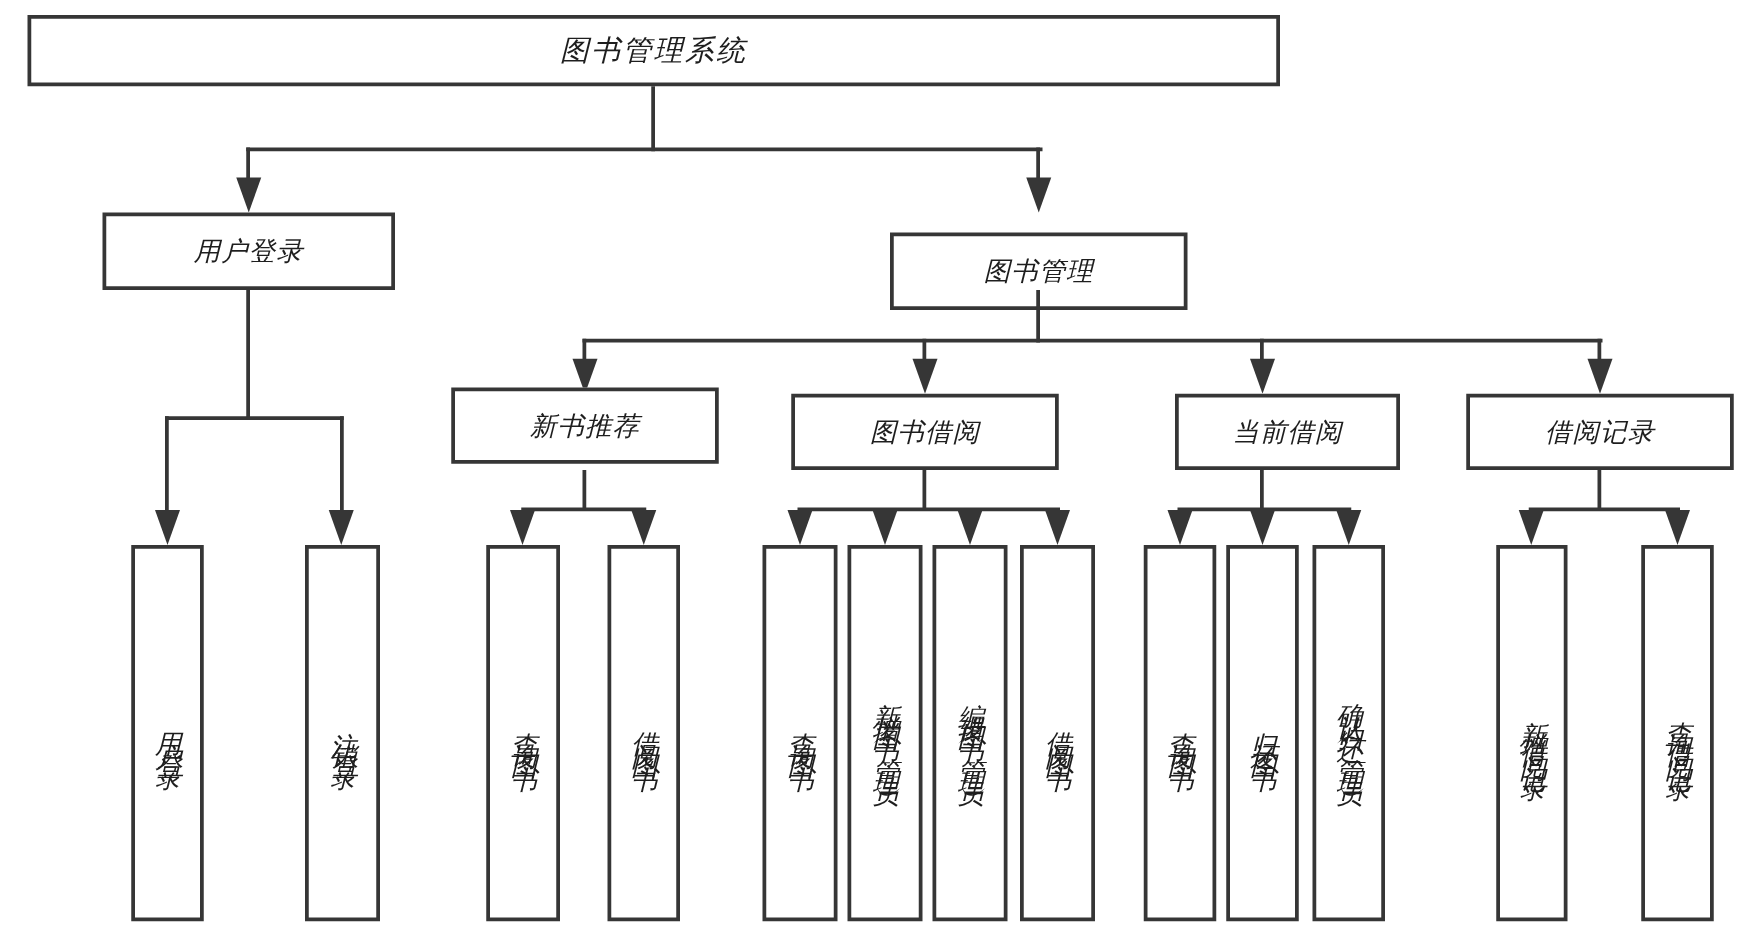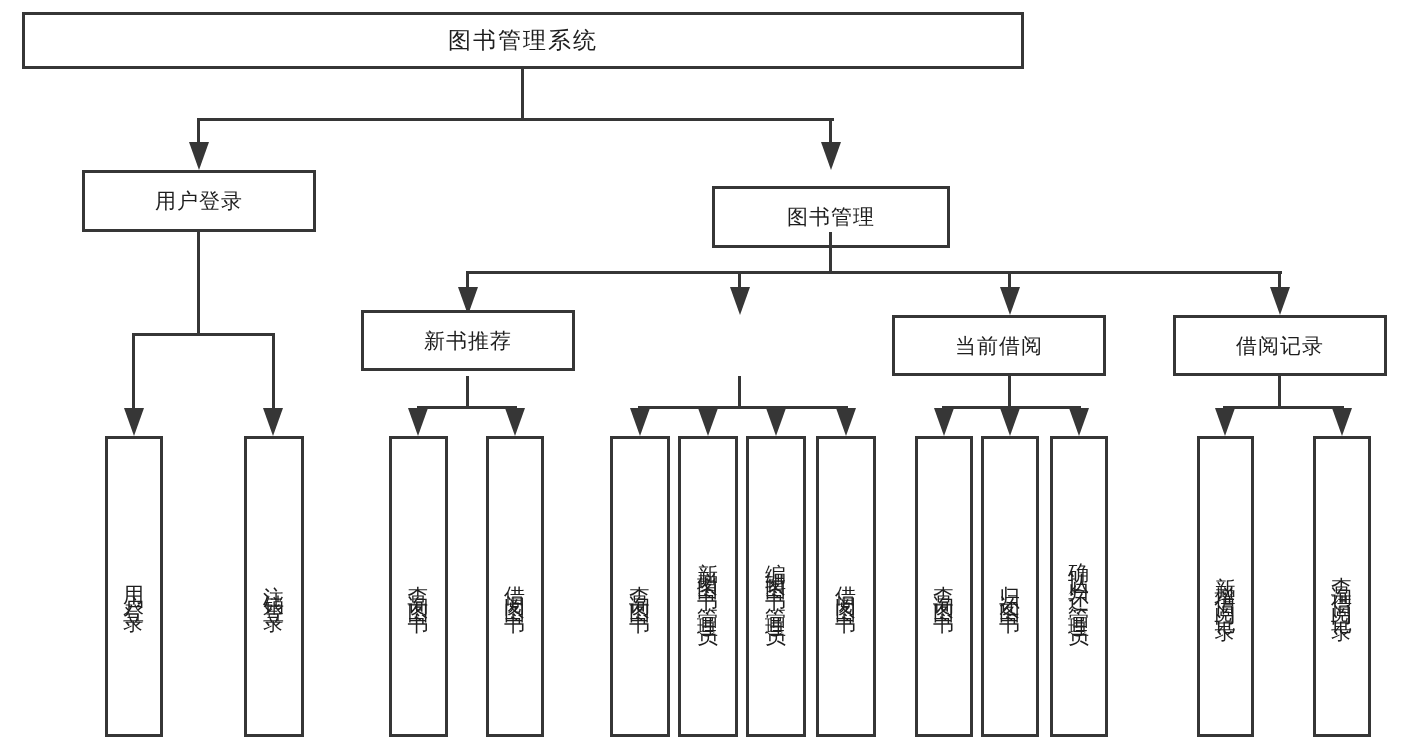--- a/index.html
+++ b/index.html
@@ -1,18 +1,18 @@
 <!DOCTYPE html>
 <html><head>
 <meta charset="utf-8">
 <style>
   html,body{margin:0;padding:0;background:#ffffff;}
   .canvas{
     position:relative;width:1405px;height:747px;background:#ffffff;overflow:hidden;
-    font-family:"Liberation Sans","DejaVu Sans",sans-serif;color:#1e1e1e;
+    font-family:"Liberation Sans","DejaVu Sans",sans-serif;color:#1e1e1e;font-style:italic;
   }
   .box{
     position:absolute;box-sizing:border-box;border:3px solid #363636;background:#ffffff;
     display:flex;align-items:center;justify-content:center;
   }
   .box.h .lbl{font-size:21px;letter-spacing:1px;white-space:nowrap;color:#1e1e1e;}
   .box.root .lbl{font-size:23px;letter-spacing:2px;}
   .box.v .lbl{
     writing-mode:vertical-rl;text-orientation:mixed;
     font-size:21px;line-height:1;letter-spacing:9px;color:#1e1e1e;
@@ -67,21 +67,24 @@
   <div class="vline" style="left:738px;top:271px;height:18px"></div>
   <div class="arr" style="left:730px;top:287px"></div>
   <div class="vline" style="left:1008px;top:271px;height:18px"></div>
   <div class="arr" style="left:1000px;top:287px"></div>
   <div class="vline" style="left:1278px;top:271px;height:18px"></div>
   <div class="arr" style="left:1270px;top:287px"></div>
 
   <div class="box h" style="left:361px;top:310px;width:214px;height:61px">
     <span class="lbl">新书推荐</span>
   </div>
-  <div class="box h" style="left:892px;top:315px;width:214px;height:61px">
+  <div class="box h" style="left:633px;top:315px;width:214px;height:61px">
+    <span class="lbl">图书借阅</span>
+  </div>
+  <div class="box h" style="left:940px;top:315px;width:180px;height:61px">
     <span class="lbl">当前借阅</span>
   </div>
   <div class="box h" style="left:1173px;top:315px;width:214px;height:61px">
     <span class="lbl">借阅记录</span>
   </div>
 
   <div class="vline" style="left:466px;top:376px;height:32px"></div>
   <div class="hline" style="left:417px;top:406px;width:100px"></div>
   <div class="arr" style="left:408px;top:408px"></div>
   <div class="arr" style="left:505px;top:408px"></div>

